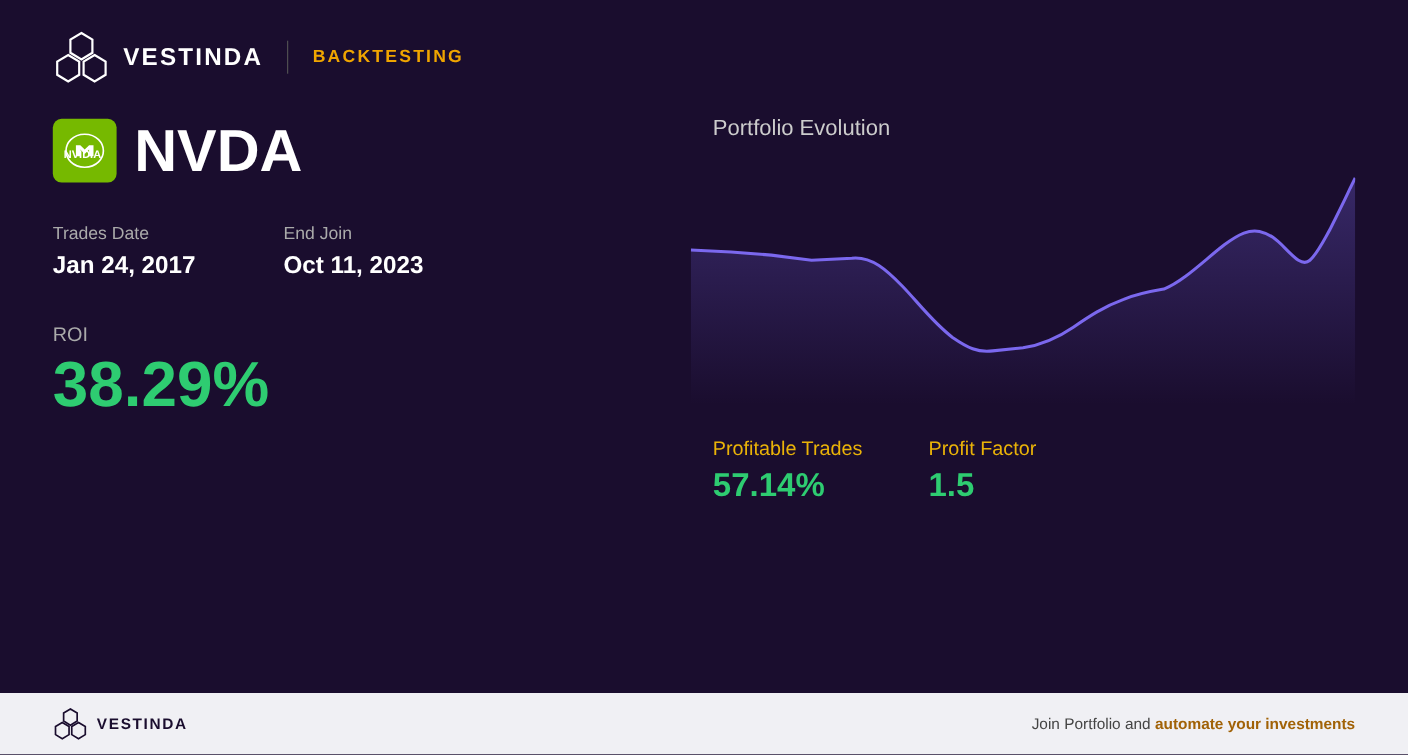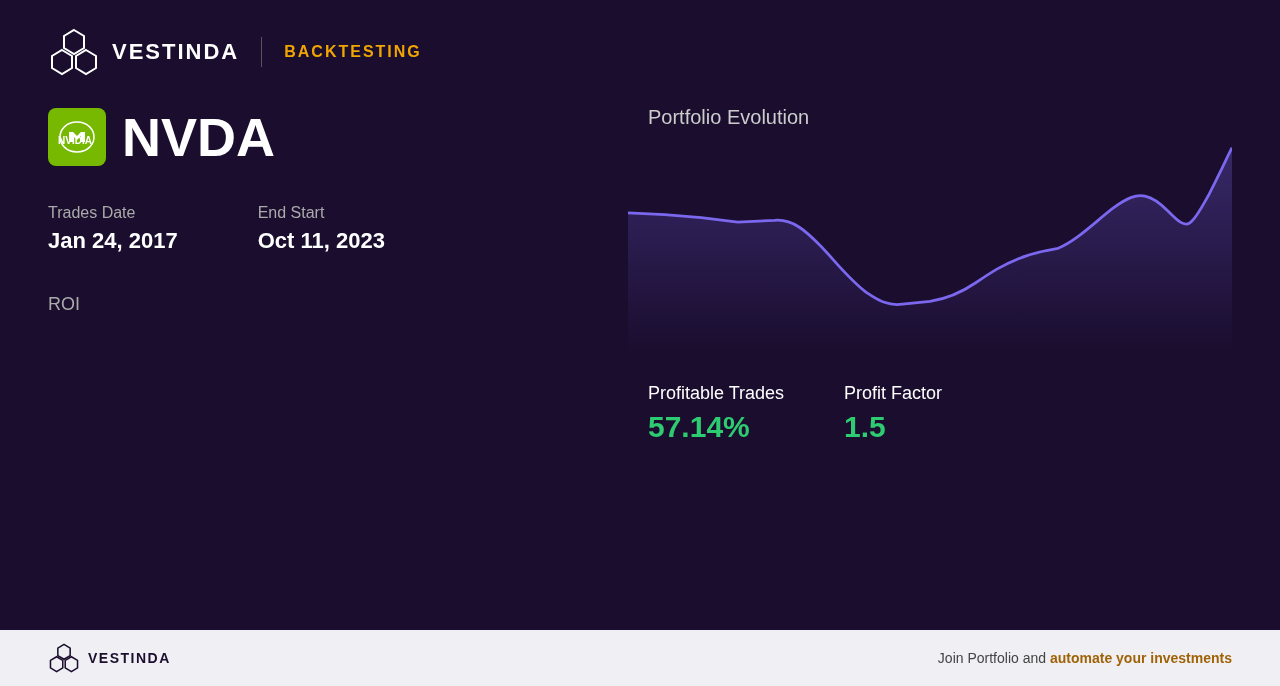--- a/index.html
+++ b/index.html
@@ -126,20 +126,21 @@
       flex: 1;
       display: flex;
       flex-direction: column;
       padding-left: 20px;
     }
 
     .chart-title {
       font-size: 20px;
       color: #ccc;
       font-weight: 400;
+      margin-bottom: 14px;
       margin-left: 20px;
     }
 
     .chart-area {
       flex: 1;
       position: relative;
       height: 260px;
     }
 
     .chart-area svg {
@@ -150,21 +151,21 @@
     .stats-row {
       display: flex;
       gap: 60px;
       margin-top: 30px;
       margin-left: 20px;
     }
 
     .stat-block label {
       display: block;
       font-size: 18px;
-      color: #ffffff;
+      color: #eab308;
       font-weight: 400;
       margin-bottom: 6px;
     }
 
     .stat-value {
       font-size: 30px;
       font-weight: 700;
       color: #2ecc71;
     }
 
@@ -241,27 +242,28 @@
       </div>
       <span class="stock-symbol">NVDA</span>
     </div>
 
     <div class="dates-row">
       <div class="date-block">
         <label>Trades Date</label>
         <div class="date-value">Jan 24, 2017</div>
       </div>
       <div class="date-block">
-        <label>End Start</label>
+        <label>End Join</label>
         <div class="date-value">Oct 11, 2023</div>
       </div>
     </div>
 
     <div class="roi-block">
       <div class="roi-label">ROI</div>
+      <div class="roi-value">38.29%</div>
     </div>
   </div>
 
   <div class="right-panel">
     <div class="chart-title">Portfolio Evolution</div>
 
     <div class="chart-area">
       <svg viewBox="0 0 660 240" preserveAspectRatio="none" xmlns="http://www.w3.org/2000/svg">
         <defs>
           <linearGradient id="lineGrad" x1="0" y1="0" x2="0" y2="1">

